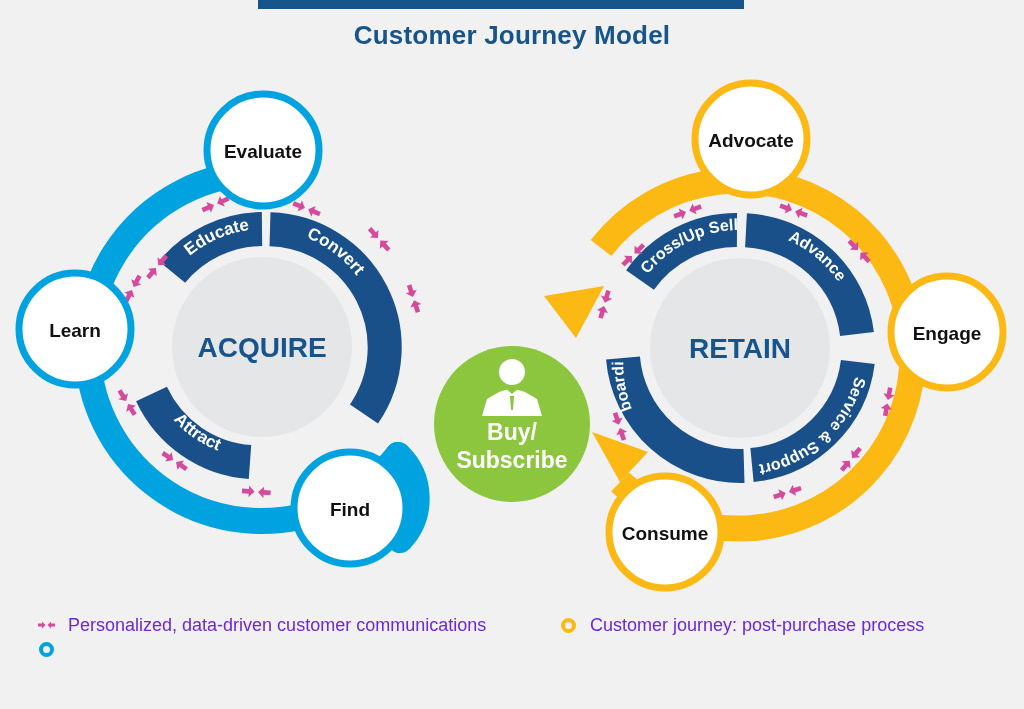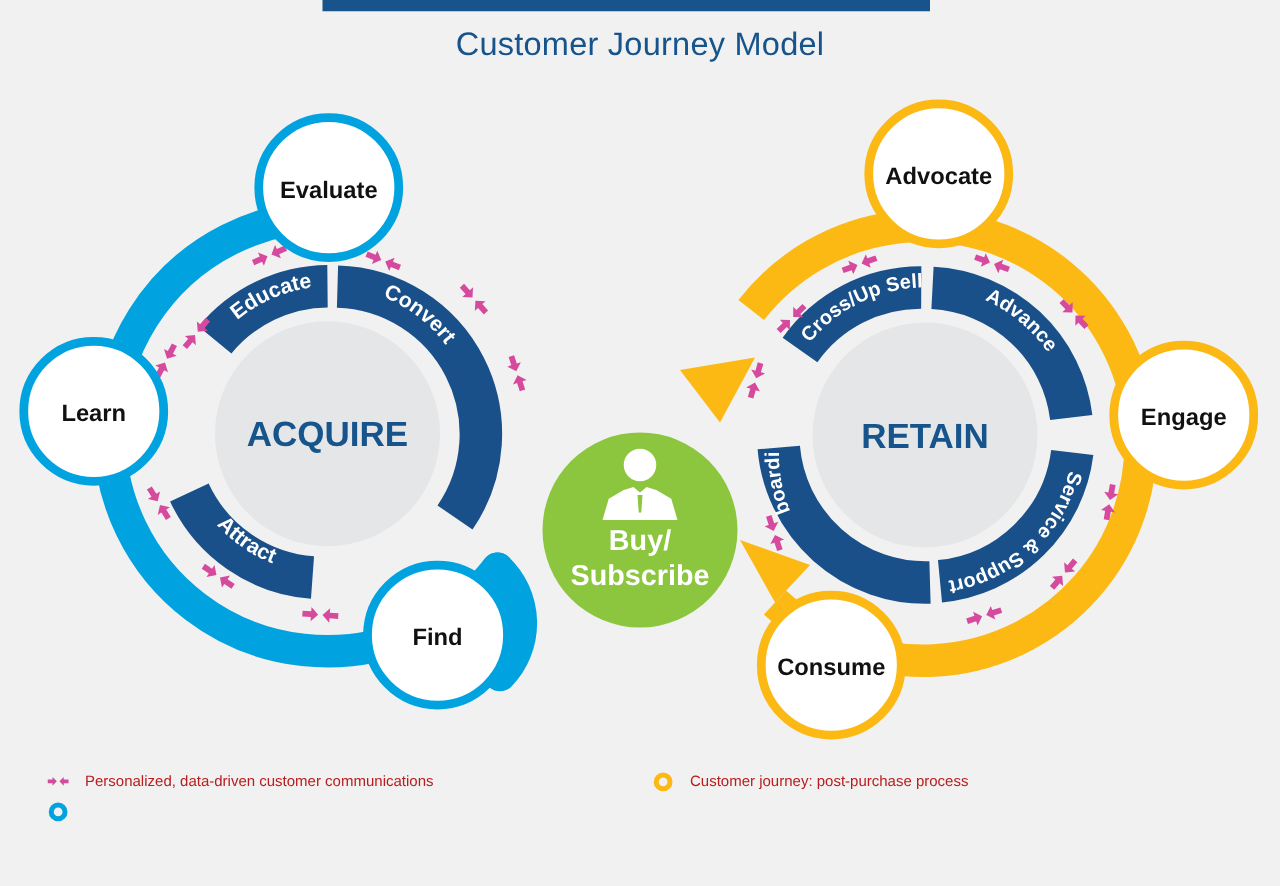--- a/index.html
+++ b/index.html
@@ -10,39 +10,39 @@
     position:relative;
     overflow:hidden;
   }
   .top-bar{
     position:absolute;left:258px;top:0;width:486px;height:9px;
     background:#17548c;
   }
   .title{
     position:absolute;left:0;top:20px;width:1024px;
     text-align:center;
-    font-size:26px;font-weight:normal;color:#17548c;
+    font-size:26px;font-weight:bold;color:#17548c;
     letter-spacing:.2px;
   }
   #stage{position:absolute;left:0;top:0;width:1024px;height:709px;}
   .legend{
     position:absolute;
-    font-size:12px;color:#b91c1c;
+    font-size:18px;color:#6d28d9;
   }
   .legend-row{display:flex;align-items:center;height:24px;}
   .legend-label{margin-left:12px;white-space:nowrap;}
   .lg-ring{
     width:15px;height:15px;border-radius:50%;
     box-sizing:border-box;border:4px solid #00a3e0;background:#f1f1f1;
   }
   .lg-ring.yellow{border-color:#fcb813;}
   .lg-dot{width:11px;height:11px;border-radius:50%;background:#1d4f80;margin:0 2px;}
   .lg-arrows{width:17px;height:14px;}
   .legend-left{left:36px;top:613px;}
-  .legend-right{left:520px;top:613px;}
+  .legend-right{left:558px;top:613px;}
   .lg-icon{width:20px;display:flex;justify-content:center;align-items:center;}
 </style>
 </head>
 <body>
 
 <div class="top-bar"></div>
 <div class="title">Customer Journey Model</div>
 
 <svg id="stage" viewBox="0 0 1024 709">
   <defs>

